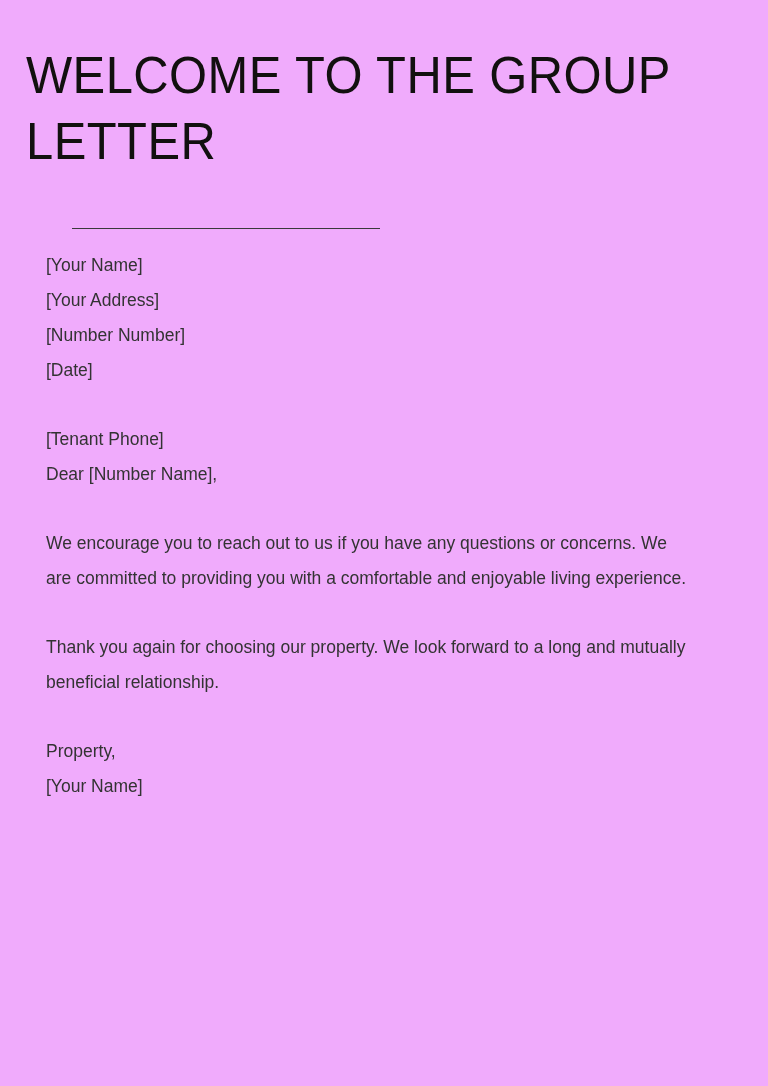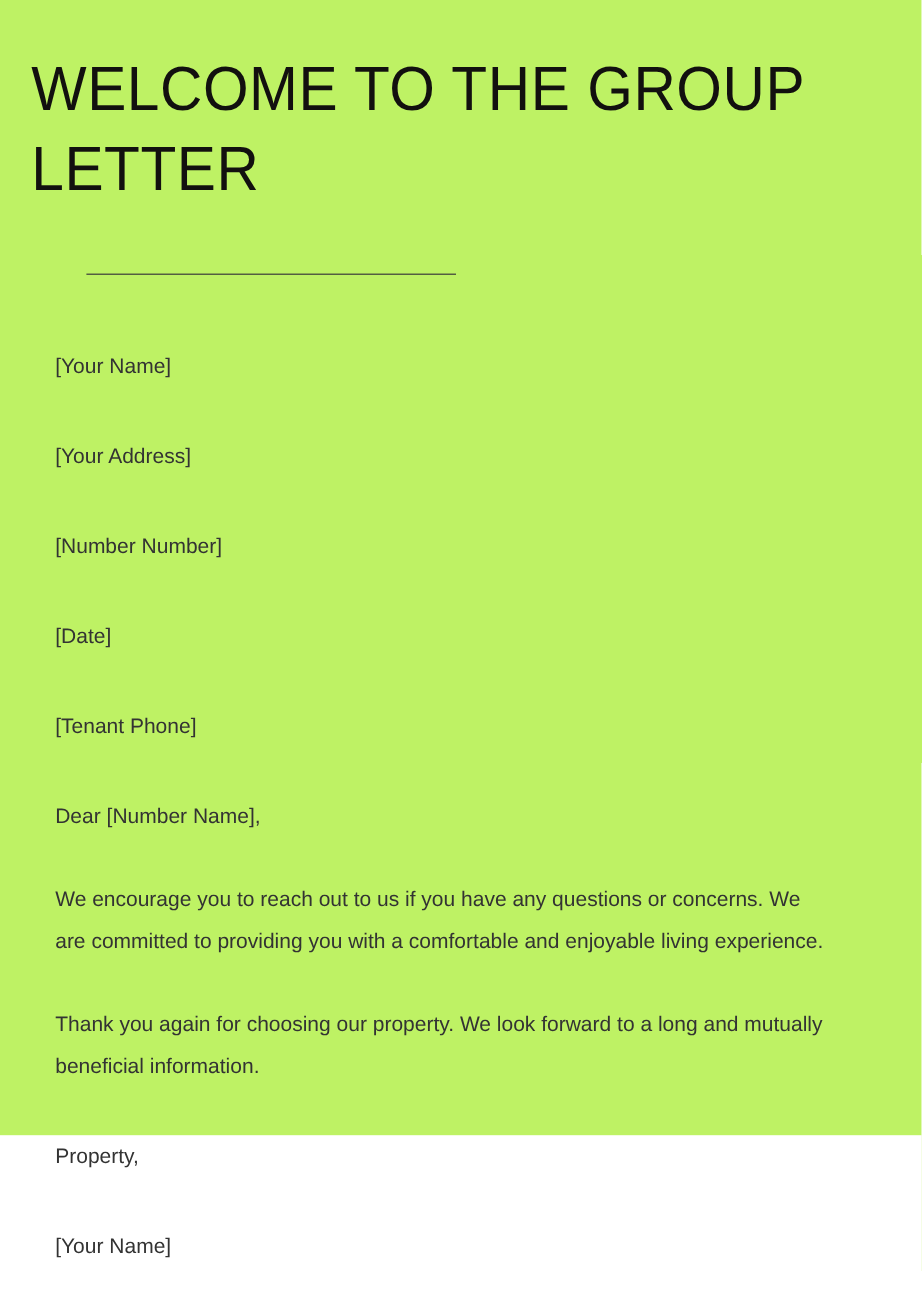--- a/index.html
+++ b/index.html
@@ -11,22 +11,22 @@
     width: 768px;
     height: 1086px;
     overflow: hidden;
     font-family: "Liberation Sans", sans-serif;
     -webkit-font-smoothing: antialiased;
   }
 
   .page {
     position: relative;
     width: 768px;
-    height: 946px;
-    background: #bef264;
+    height: 1086px;
+    background: #f0abfc;
     box-sizing: border-box;
   }
 
   
   .doc-title {
     position: absolute;
     left: 26px;
     top: 42px;
     width: 700px;
     margin: 0;
@@ -74,21 +74,20 @@
 
   .block {
     margin: 0;
   }
   .block + .block {
     margin-top: 34px;
   }
   .line {
     display: block;
     white-space: pre-wrap;
-    margin-top: 40px;
   }
   .para {
     margin: 0;
     white-space: normal;
   }
 </style>
 </head>
 <body>
 
 <div class="page">
@@ -112,21 +111,21 @@
       <span class="line">[Tenant Phone]</span>
       <span class="line">Dear [Number Name],</span>
     </div>
 
 
     <div class="block">
       <p class="para">We encourage you to reach out to us if you have any questions or concerns. We are committed to providing you with a comfortable and enjoyable living experience.</p>
     </div>
 
     <div class="block">
-      <p class="para">Thank you again for choosing our property. We look forward to a long and mutually beneficial information.</p>
+      <p class="para">Thank you again for choosing our property. We look forward to a long and mutually beneficial relationship.</p>
     </div>
 
     <div class="block">
       <span class="line">Property,</span>
       <span class="line">[Your Name]</span>
     </div>
 
   </div>
 </div>
 

